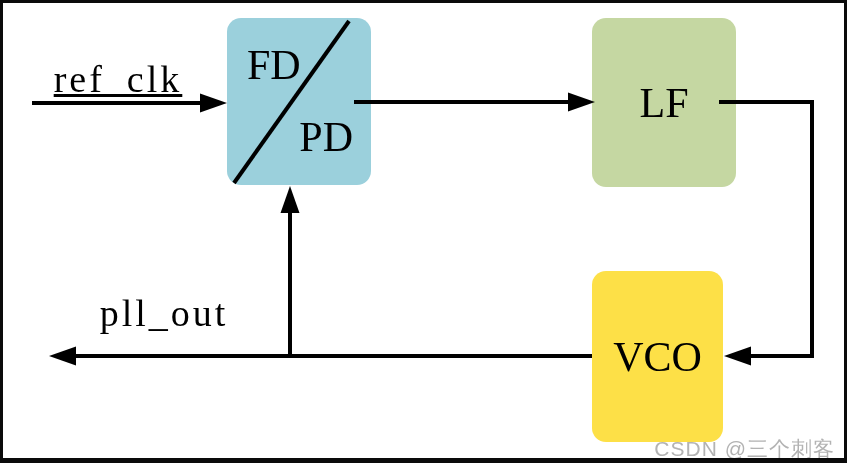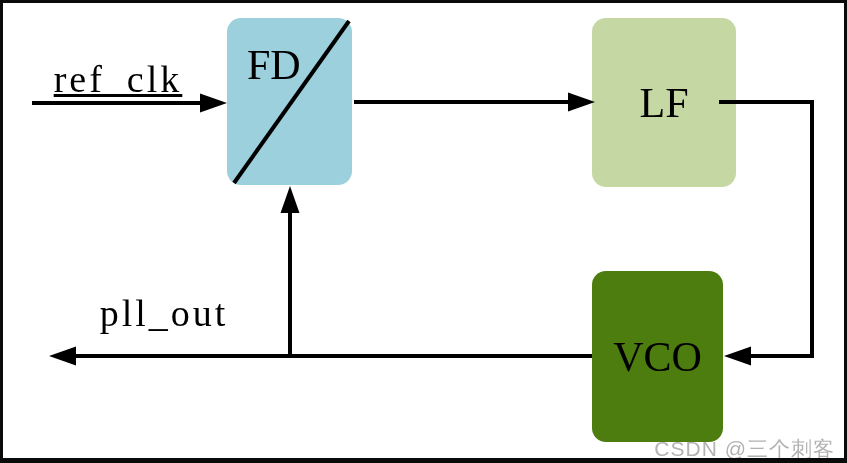--- a/index.html
+++ b/index.html
@@ -42,21 +42,21 @@
   }
   .connector-layer polygon {
     fill: #000000;
     stroke: none;
   }
   .node {
     position: absolute;
     border-radius: 14px;
     z-index: 1;
   }
-  .node-fdpd { left: 227px; top: 18px; width: 125px; height: 167px; }
+  .node-fdpd { left: 227px; top: 18px; width: 144px; height: 167px; }
   .node-lf   { left: 592px; top: 18px; width: 144px; height: 169px; }
   .node-vco  { left: 592px; top: 271px; width: 131px; height: 171px; }
   .node-label {
     color: #000000;
     font-size: 42px;
     line-height: 1;
     white-space: nowrap;
   }
   .node-lf, .node-vco {
     display: flex;
@@ -120,27 +120,28 @@
     </g>
     <g>
       <line x1="290" y1="356" x2="290" y2="210"></line>
       <polygon points="290,186 280.5,213 299.5,213"></polygon>
     </g>
     <line x1="234" y1="183" x2="349" y2="21" stroke-width="4.5"></line>
   </svg>
 
   <div class="node node-fdpd" style="background-color: rgb(155, 208, 220);">
     <span class="node-label label-fd">FD</span>
+    <span class="node-label label-pd">PD</span>
   </div>
 
   <div class="node node-lf" style="background-color: rgb(197, 215, 162);">
     <span class="node-label">LF</span>
   </div>
 
-  <div class="node node-vco" style="background-color: #4d7c0f;">
+  <div class="node node-vco" style="background-color: #fde047;">
     <span class="node-label">VCO</span>
   </div>
 
   <div class="signal-label signal-ref">ref_clk</div>
 
   <div class="signal-label signal-pll">pll_out</div>
 
   <div class="watermark" style="color: rgb(179, 179, 179);">CSDN @三个刺客</div>
 
   <div class="frame"></div>

